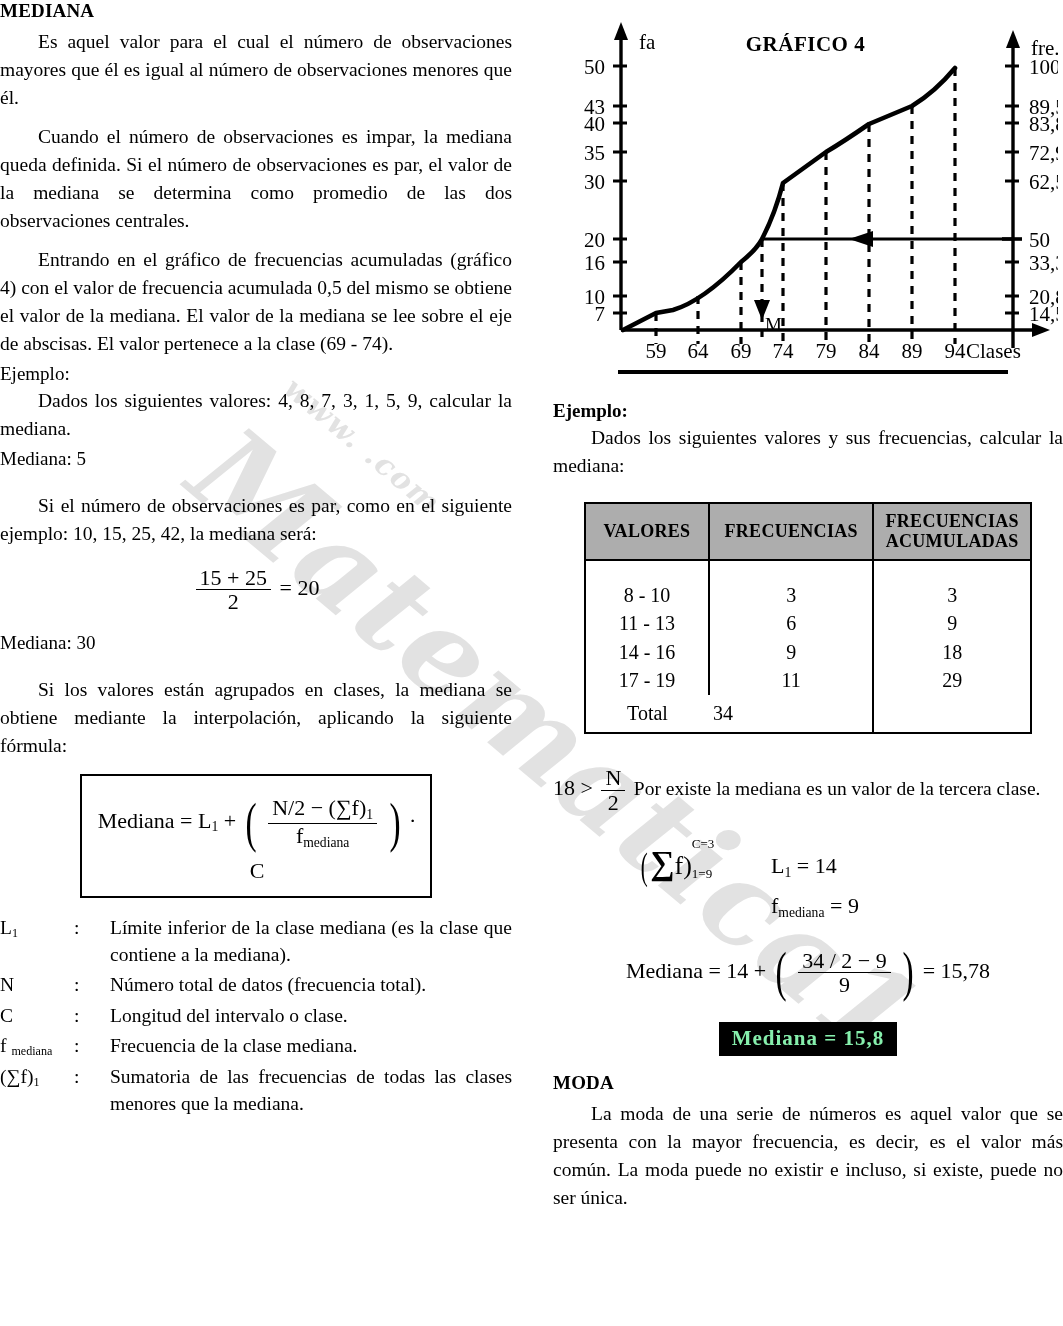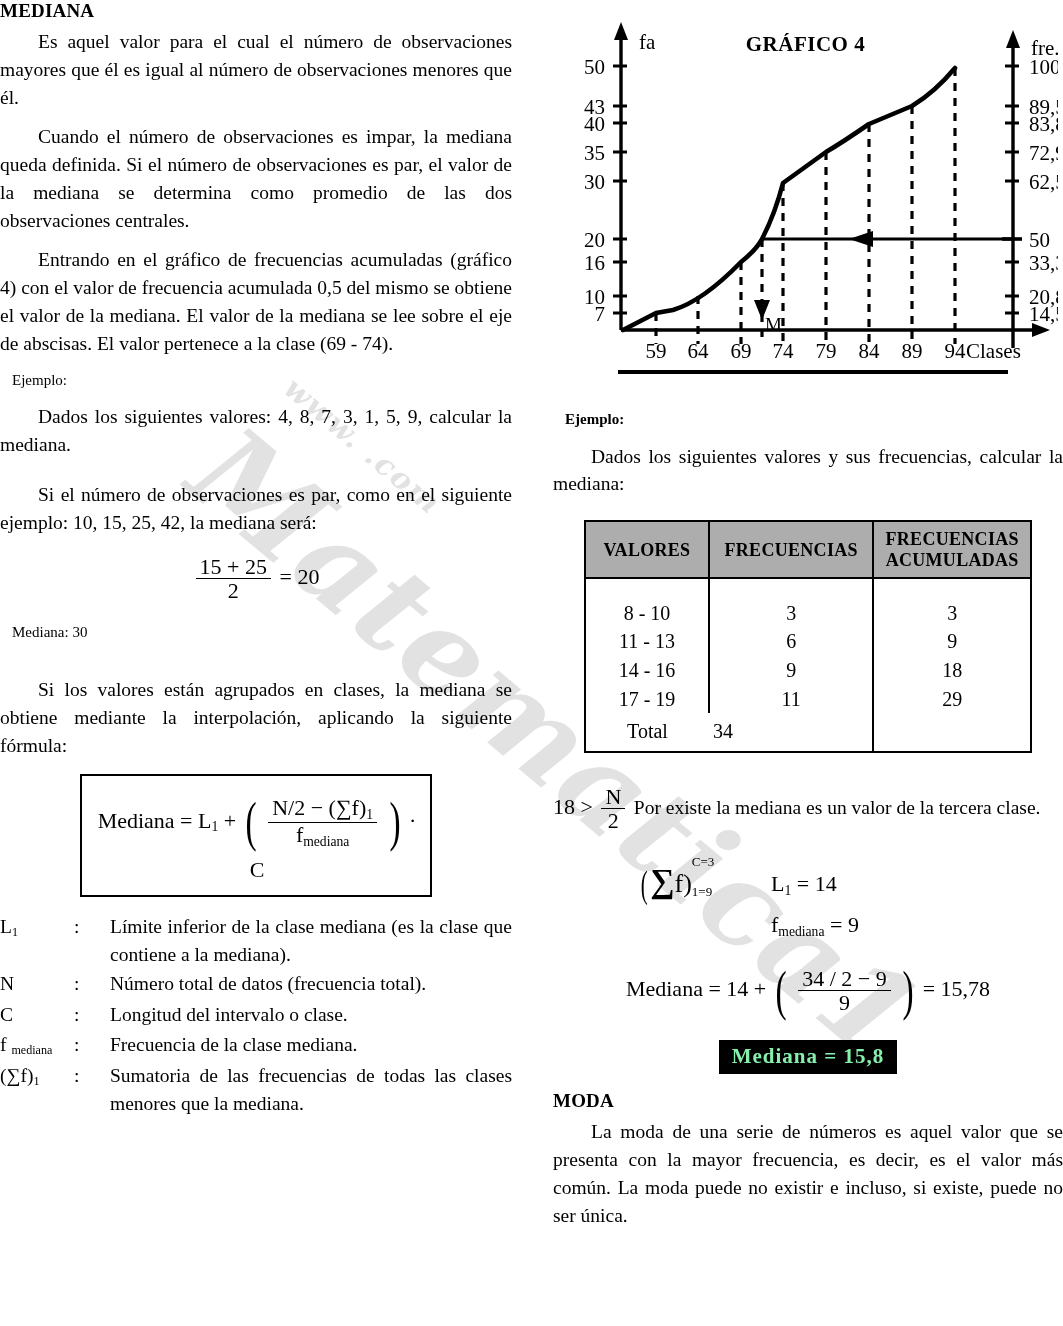--- a/index.html
+++ b/index.html
@@ -43,21 +43,21 @@
   h2.sec{
     font-size:19px;font-weight:700;margin:0 0 6px 0;
     letter-spacing:.2px;
   }
   p.body{
     font-size:19.5px;line-height:1.435;margin:0 0 2px 0;
     text-align:justify;text-justify:inter-word;
     hyphens:none;
   }
   p.body.indent{text-indent:38px;}
-  p.flush{font-size:15px;line-height:1.435;margin:12px;}
+  p.flush{font-size:19px;line-height:1.435;margin:0;}
   .gap-s{height:9px;}
   .gap-m{height:20px;}
 
   
   .frac{
     display:inline-block;vertical-align:middle;
     text-align:center;line-height:1.05;
     margin:8px 3px;
   }
   .frac .num{display:block;padding:0 4px;border-bottom:1.6px solid #000;}
@@ -143,20 +143,21 @@
 
     <h2 class="sec">MEDIANA</h2>
 
     <p class="body indent">Es aquel valor para el cual el número de observaciones mayores que él es igual al número de observaciones menores que él.</p>
     <div class="gap-s"></div>
     <p class="body indent">Cuando el número de observaciones es impar, la mediana queda definida. Si el número de observaciones es par, el valor de la mediana se determina como promedio de las dos observaciones centrales.</p>
     <div class="gap-s"></div>
     <p class="body indent">Entrando en el gráfico de frecuencias acumuladas (gráfico 4) con el valor de frecuencia acumulada 0,5 del mismo se obtiene el valor de la mediana. El valor de la mediana se lee sobre el eje de abscisas. El valor pertenece a la clase (69 - 74).</p>
     <p class="flush">Ejemplo:</p>
     <p class="body indent">Dados los siguientes valores: 4, 8, 7, 3, 1, 5, 9, calcular la mediana.</p>
+    <p class="flush">Mediana: 5</p>
 
     <div class="gap-m"></div>
     <p class="body indent">Si el número de observaciones es par, como en el siguiente ejemplo: 10, 15, 25, 42, la mediana será:</p>
 
     <div class="center mathline" style="margin:10px 0 8px 0;">
       <span class="frac">
         <span class="num">15 + 25</span>
         <span class="den">2</span>
       </span>
       <span>= 20</span>

